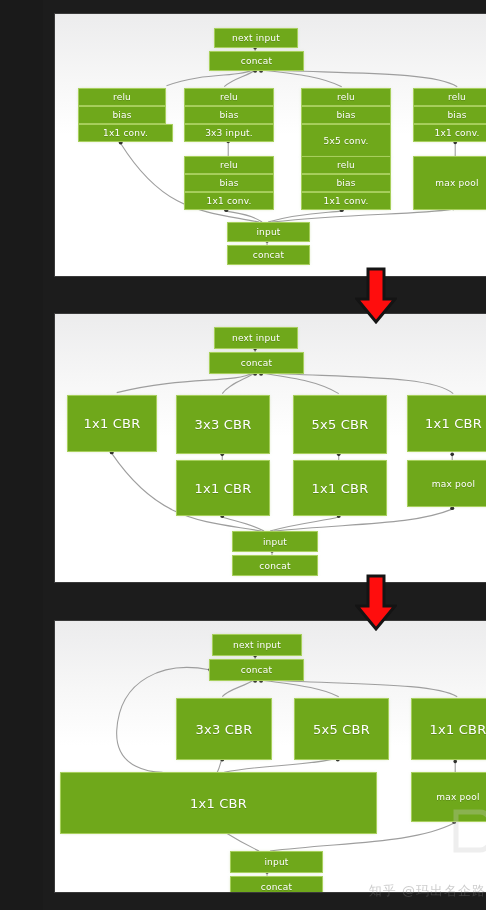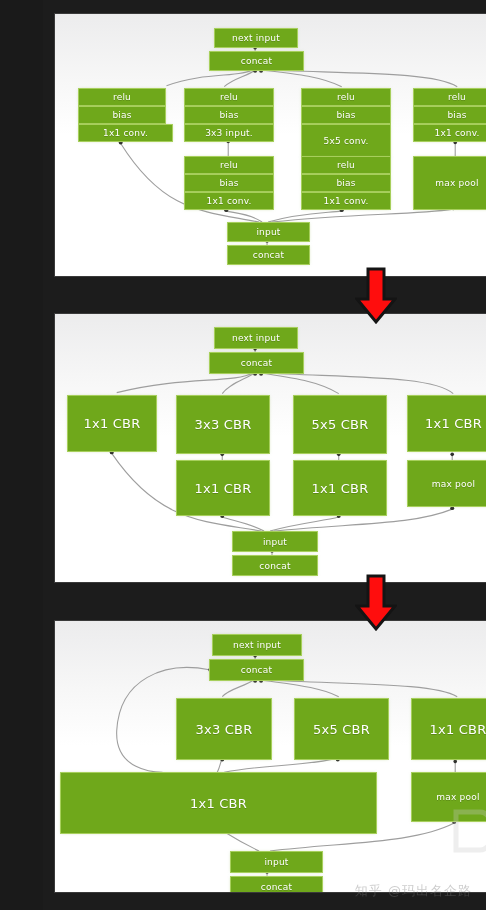--- a/index.html
+++ b/index.html
@@ -80,21 +80,21 @@
 
   
   .arrow {
     position: absolute;
     z-index: 9;
   }
 
   
   .watermark {
     position: absolute;
-    right: 14px;
+    right: 0;
     bottom: 10px;
     font-size: 13px;
     color: rgba(120,120,120,.38);
     letter-spacing: 1px;
     z-index: 12;
     font-family: "DejaVu Sans", "Liberation Sans", sans-serif;
     white-space: nowrap;
     pointer-events: none;
   }
   .corner-glyph {

